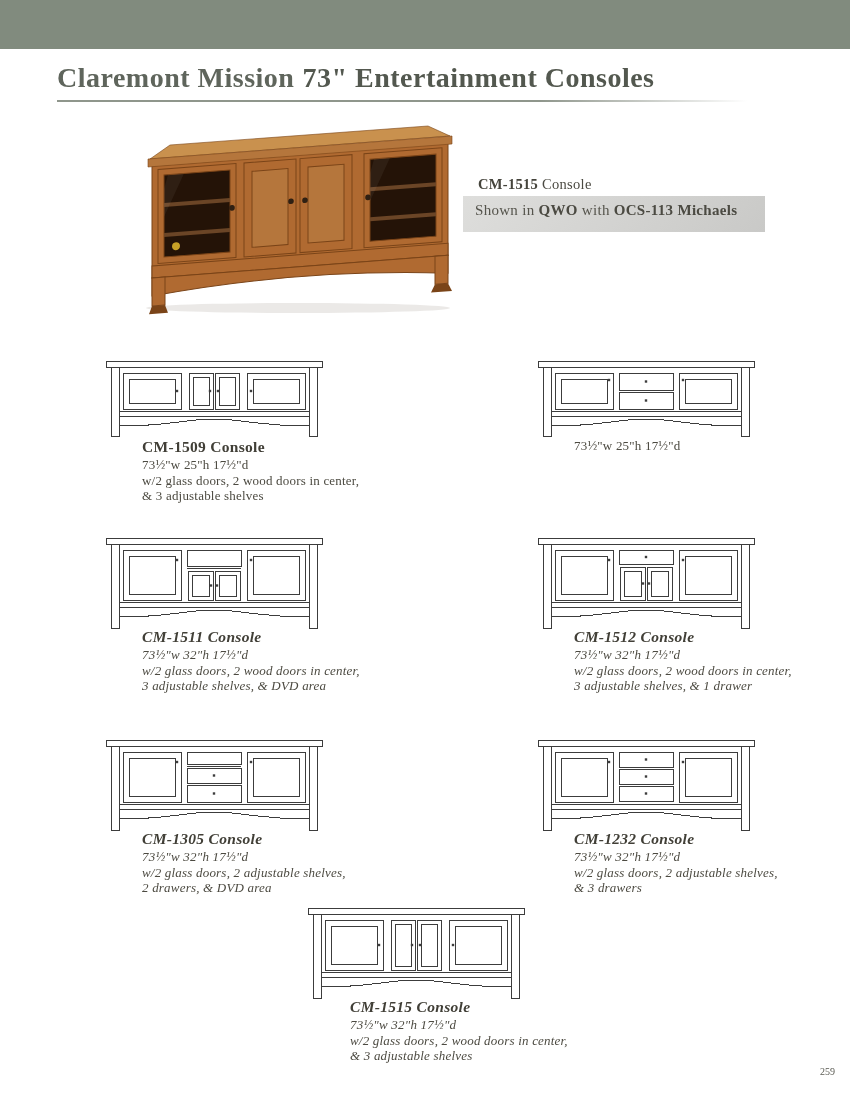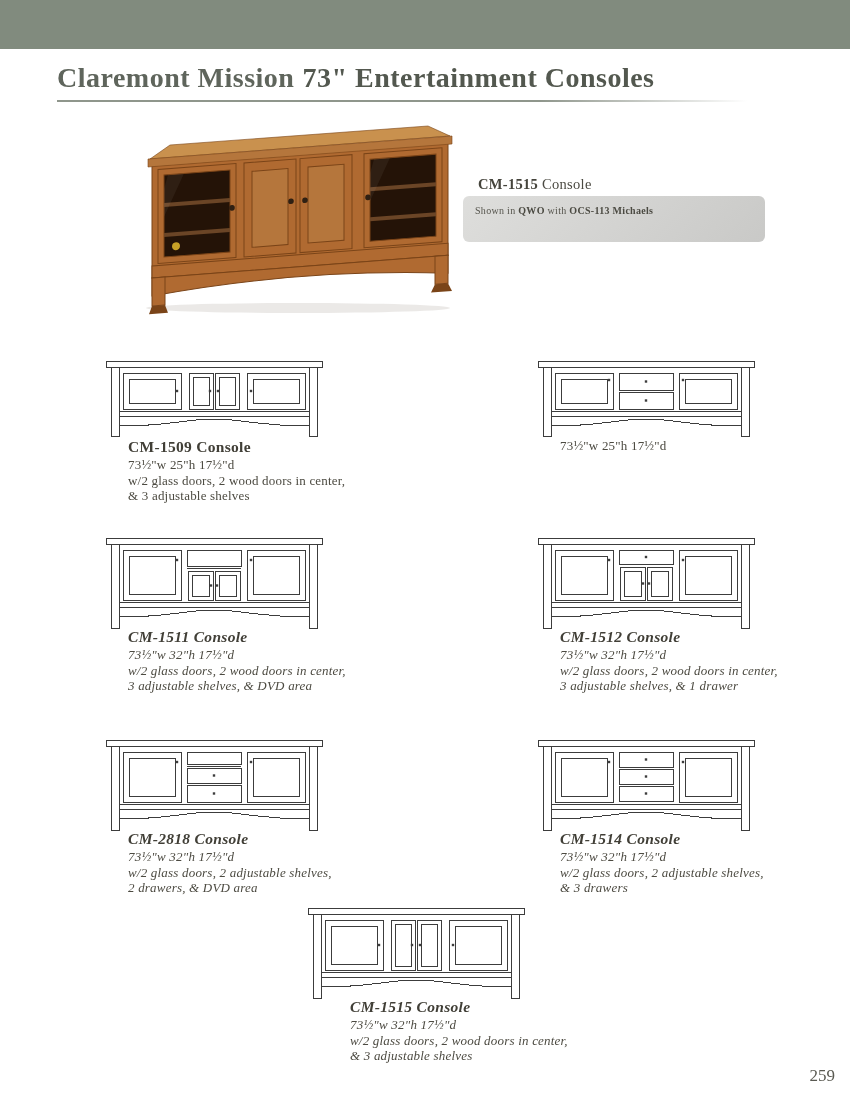--- a/index.html
+++ b/index.html
@@ -8,39 +8,39 @@
   .band{position:absolute;left:0;top:0;width:850px;height:49px;background:var(--band,#818b7e);}
   .title{position:absolute;left:57px;top:62px;margin:0;font-weight:400;font-size:28px;
          letter-spacing:.5px;color:var(--title,#5f655c);white-space:nowrap;}
   .title .t-light{font-weight:700;}
   .title .t-bold{font-weight:700;color:#53584f;margin-left:8px;}
   .rule{position:absolute;left:57px;top:100px;width:690px;height:2px;
         background:linear-gradient(to right,#8f968c 0%,#8f968c 70%,rgba(143,150,140,0) 100%);}
   .photo{position:absolute;left:128px;top:123px;width:332px;height:192px;}
   .feat-name{position:absolute;left:465px;top:176px;font-size:14.5px;color:#4b4a42;letter-spacing:.3px;}
   .feat-name b{color:#45443c;margin-left:13px;}
-  .feat-box{position:absolute;left:463px;top:196px;width:302px;height:46px;
+  .feat-box{position:absolute;left:463px;top:196px;width:302px;height:36px;
             background:linear-gradient(135deg,var(--boxtop,#dededc),var(--boxbot,#c9c9c7));
-            box-sizing:border-box;padding:6px 0 0 12px;font-size:10px;line-height:17px;
-            color:#55544c;letter-spacing:.3px;border-radius:6px;}
+            box-sizing:border-box;padding:6px 0 0 12px;font-size:15px;line-height:17px;
+            color:#55544c;letter-spacing:.3px;}
   .feat-box b{color:#4b4a42;}
   .console-block{position:absolute;width:260px;}
   .cb0{left:103px;top:356px}.cb1{left:535px;top:356px}
   .cb2{left:103px;top:533px}.cb3{left:535px;top:533px}
   .cb4{left:103px;top:735px}.cb5{left:535px;top:735px}
   .cb6{left:305px;top:903px}
   .console-block .drawing{position:absolute;left:0;top:0;}
-  .console-block .caption{position:absolute;left:0;width:250px;margin-left:25px;}
+  .console-block .caption{position:absolute;left:0;width:250px;margin-left:39px;}
   .console-block.short .caption{top:82px;}
   .console-block.tall  .caption{top:95px;font-style:italic;}
   .cb6 .caption{margin-left:45px;}
   .c-name{font-weight:700;font-size:15.5px;color:#413f37;letter-spacing:.3px;margin-bottom:1px;}
   .c-dims,.c-feat{font-size:13px;line-height:15px;color:#4c4a41;letter-spacing:.2px;}
   .c-dims{margin-bottom:1px;}
-  .pageno{position:absolute;right:15px;top:1066px;font-size:17px;color:#5a5a52;}
+  .pageno{position:absolute;right:15px;top:1066px;font-size:10px;color:#5a5a52;}
 </style>
 </head>
 <body>
 
 <div id="page">
   <div class="band"></div>
 
   <h1 class="title"><span class="t-light">Claremont Mission</span><span class="t-bold">73" Entertainment Consoles</span></h1>
   <div class="rule"></div>
 
@@ -237,21 +237,21 @@
               <rect x="84" y="50" width="54" height="17"></rect>
             </g>
             <g fill="#3c3c3c" stroke="none">
               <rect x="109.8" y="39.3" width="2.4" height="2.4"></rect>
               <rect x="109.8" y="57.3" width="2.4" height="2.4"></rect>
               <rect x="72.8" y="25.8" width="2.4" height="2.4"></rect>
               <rect x="146.8" y="25.8" width="2.4" height="2.4"></rect>
             </g>
           </svg></div>
     <div class="caption">
-      <div class="c-name">CM-2818 Console</div>
+      <div class="c-name">CM-1305 Console</div>
       <div class="c-dims">73½"w 32"h 17½"d</div>
       <div class="c-feats">
             <div class="c-feat">w/2 glass doors, 2 adjustable shelves,</div>
             <div class="c-feat">2 drawers, &amp; DVD area</div>
           </div>
     </div>
   </div>
       <div class="console-block cb5 tall">
     <div class="drawing"><svg viewBox="0 0 222 97" width="222" height="97">
             <g stroke="#3c3c3c" fill="none" stroke-width="1" shape-rendering="crispEdges">
@@ -271,21 +271,21 @@
             </g>
             <g fill="#3c3c3c" stroke="none">
               <rect x="109.8" y="23.3" width="2.4" height="2.4"></rect>
               <rect x="109.8" y="40.3" width="2.4" height="2.4"></rect>
               <rect x="109.8" y="57.3" width="2.4" height="2.4"></rect>
               <rect x="72.8" y="25.8" width="2.4" height="2.4"></rect>
               <rect x="146.8" y="25.8" width="2.4" height="2.4"></rect>
             </g>
           </svg></div>
     <div class="caption">
-      <div class="c-name">CM-1514 Console</div>
+      <div class="c-name">CM-1232 Console</div>
       <div class="c-dims">73½"w 32"h 17½"d</div>
       <div class="c-feats">
             <div class="c-feat">w/2 glass doors, 2 adjustable shelves,</div>
             <div class="c-feat">&amp; 3 drawers</div>
           </div>
     </div>
   </div>
       <div class="console-block cb6 tall">
     <div class="drawing"><svg viewBox="0 0 222 97" width="222" height="97">
             <g stroke="#3c3c3c" fill="none" stroke-width="1" shape-rendering="crispEdges">

